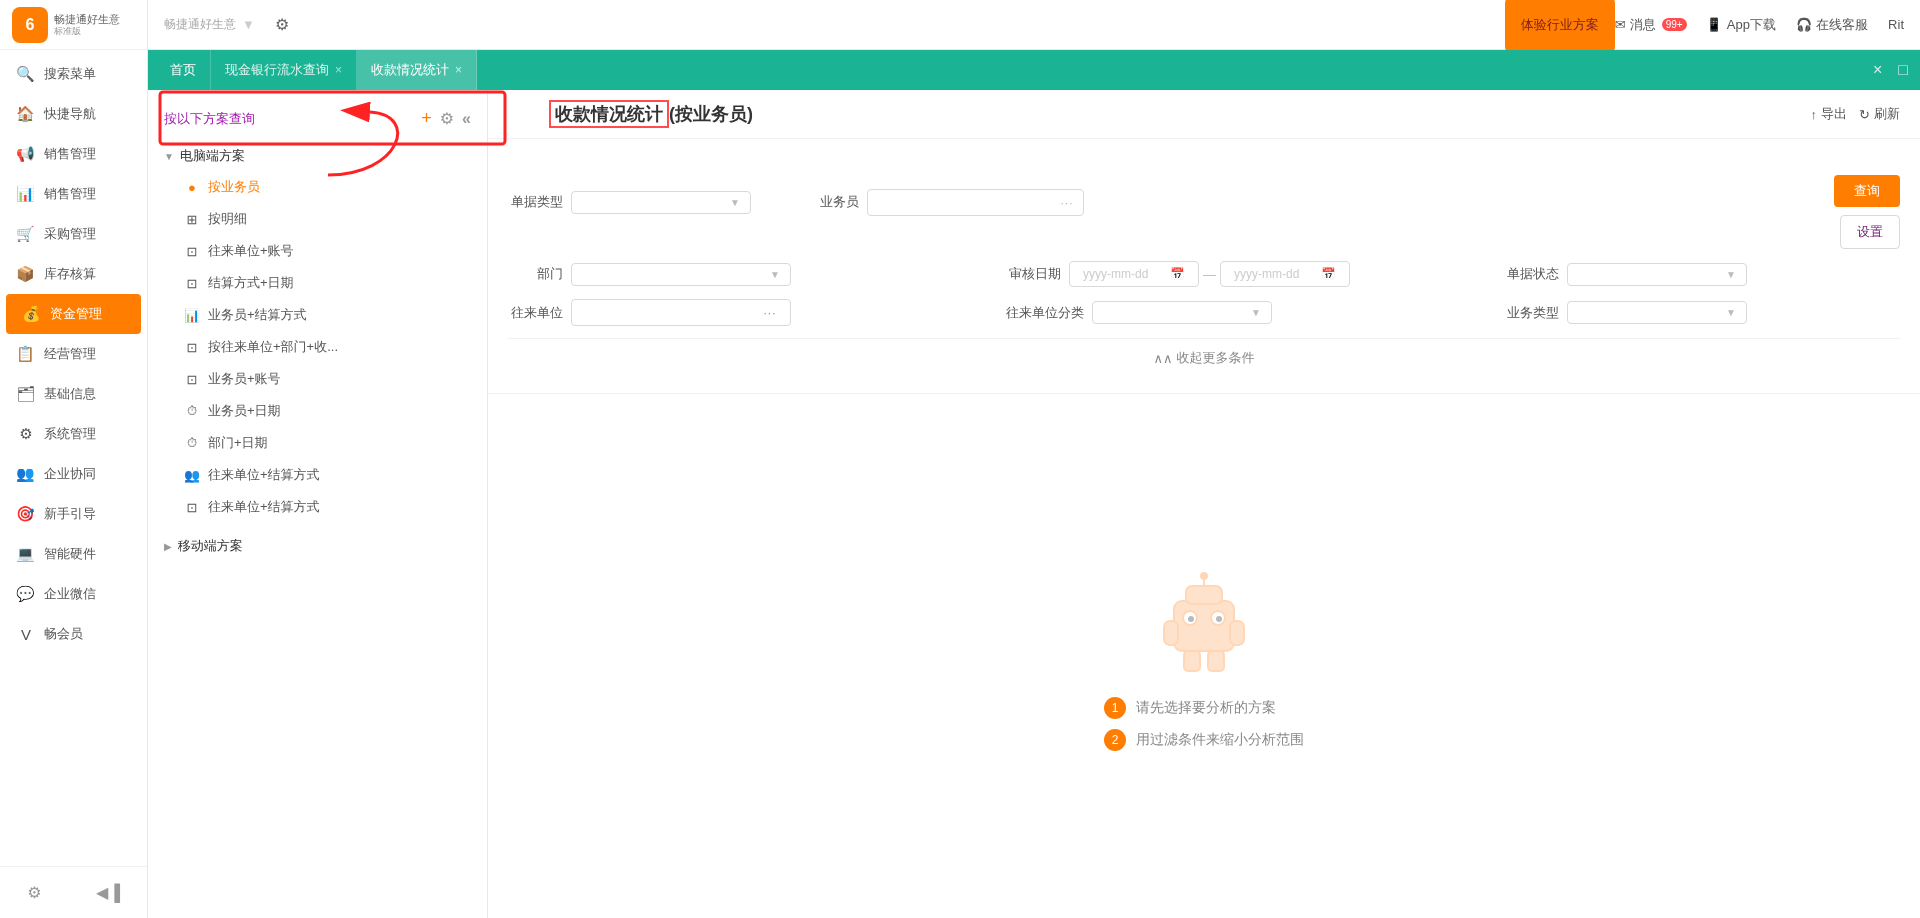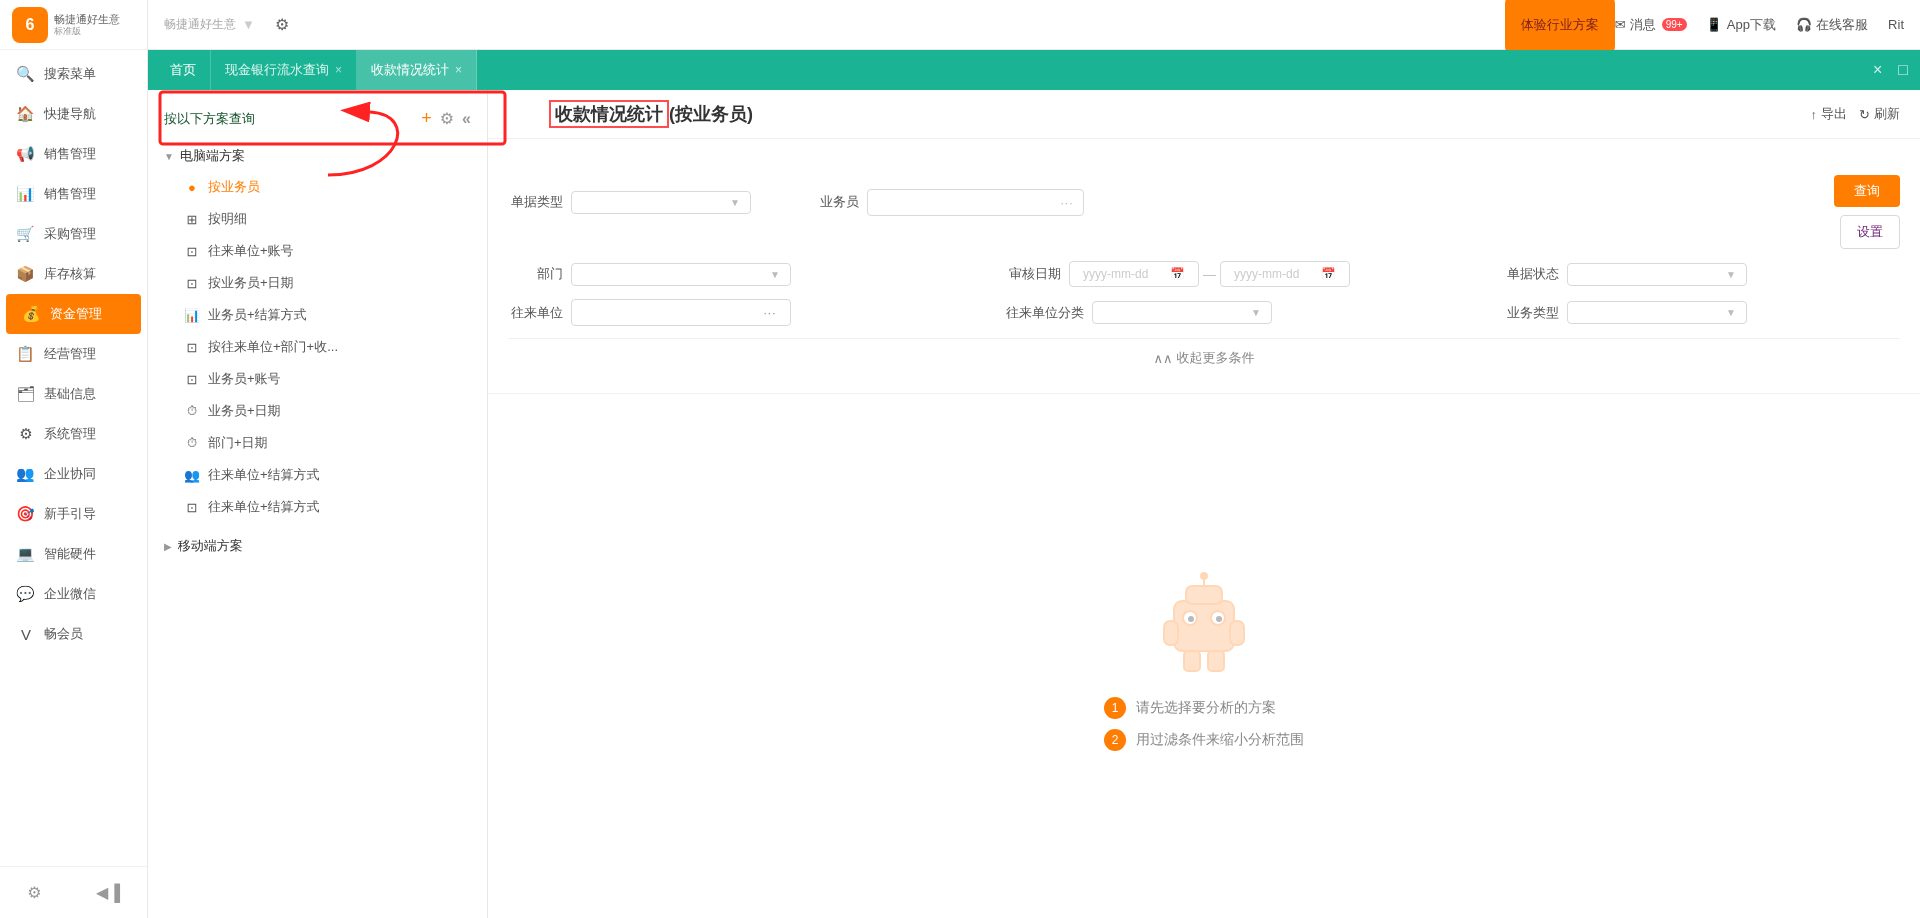--- a/index.html
+++ b/index.html
@@ -226,21 +226,21 @@
       <div class="tab-bar-right">
         <span class="tab-window-btn">×</span>
         <span class="tab-window-btn">□</span>
       </div>
     </div>
 
     <div class="page-body">
 
       <div class="left-panel">
         <div class="scheme-header">
-          <span style="font-size:13px;color:#14532d;">按以下方案查询</span>
+          <span style="font-size:13px;color:#a21caf;">按以下方案查询</span>
           <div class="scheme-actions">
             <span style="color:#ff7d00;font-size:18px;cursor:pointer;">+</span>
             <span style="color:#999;font-size:16px;cursor:pointer;">⚙</span>
             <span style="color:#999;font-size:16px;cursor:pointer;font-weight:bold;">«</span>
           </div>
         </div>
 
         <div class="scheme-group">
           <div class="scheme-group-header">
             <span class="arrow">▼</span>
@@ -254,21 +254,21 @@
           <div class="scheme-item">
             <span class="scheme-item-icon">⊞</span>
             <span>按明细</span>
           </div>
           <div class="scheme-item">
             <span class="scheme-item-icon">⊡</span>
             <span>往来单位+账号</span>
           </div>
           <div class="scheme-item">
             <span class="scheme-item-icon">⊡</span>
-            <span>按业务员+日期</span>
+            <span>结算方式+日期</span>
           </div>
           <div class="scheme-item">
             <span class="scheme-item-icon">📊</span>
             <span>业务员+结算方式</span>
           </div>
           <div class="scheme-item">
             <span class="scheme-item-icon">⊡</span>
             <span>按往来单位+部门+收...</span>
           </div>
           <div class="scheme-item">

